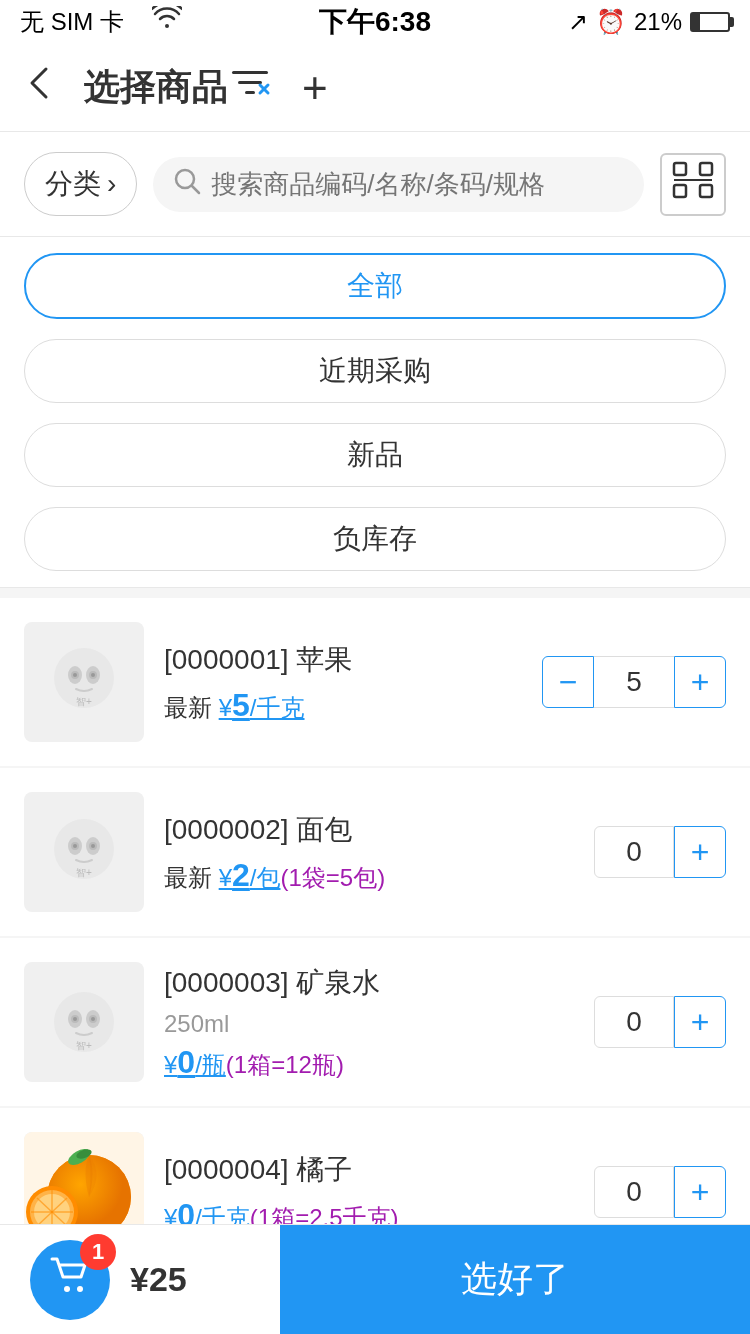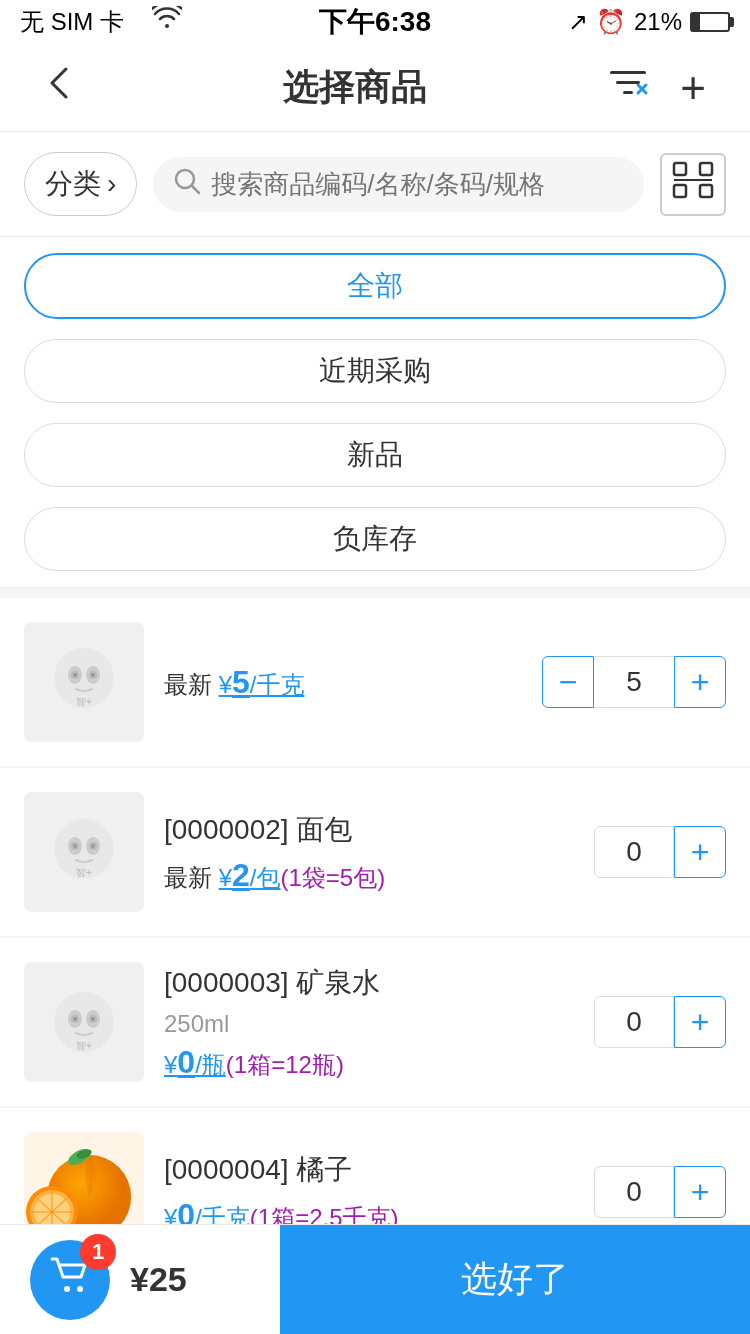--- a/index.html
+++ b/index.html
@@ -60,22 +60,21 @@
       background: #333;
       border-radius: 0 2px 2px 0;
     }
 
     
     .nav-bar {
       background: #fff;
       height: 88px;
       display: flex;
       align-items: center;
-      justify-content: space-between;
-      padding: 0 44px;
+      padding: 0 24px;
       border-bottom: 1px solid #e8e8e8;
     }
     .nav-back {
       font-size: 40px;
       color: #333;
       cursor: pointer;
       width: 60px;
     }
     .nav-title {
       font-size: 36px;
@@ -479,20 +478,21 @@
             <circle cx="44" cy="32" r="4" fill="#bbb"></circle>
             <circle cx="26" cy="32" r="2" fill="#999"></circle>
             <circle cx="44" cy="32" r="2" fill="#999"></circle>
             <path d="M27 46 Q35 50 43 46" stroke="#ccc" stroke-width="2" fill="none" stroke-linecap="round"></path>
             <text x="35" y="62" text-anchor="middle" font-size="10" fill="#bbb">智+</text>
           </svg>
         </span>
       </div>
     </div>
     <div class="product-info">
+      <div class="product-name">[0000001] 苹果</div>
       <div class="product-price">
         <span class="price-label">最新 </span>
         <span class="price-unit">¥</span><span class="price-value">5</span><span class="price-per">/千克</span>
       </div>
     </div>
     <div class="qty-control">
       <button class="qty-btn minus">−</button>
       <input class="qty-input" type="text" value="5" style="">
       <button class="qty-btn plus">+</button>
     </div>

